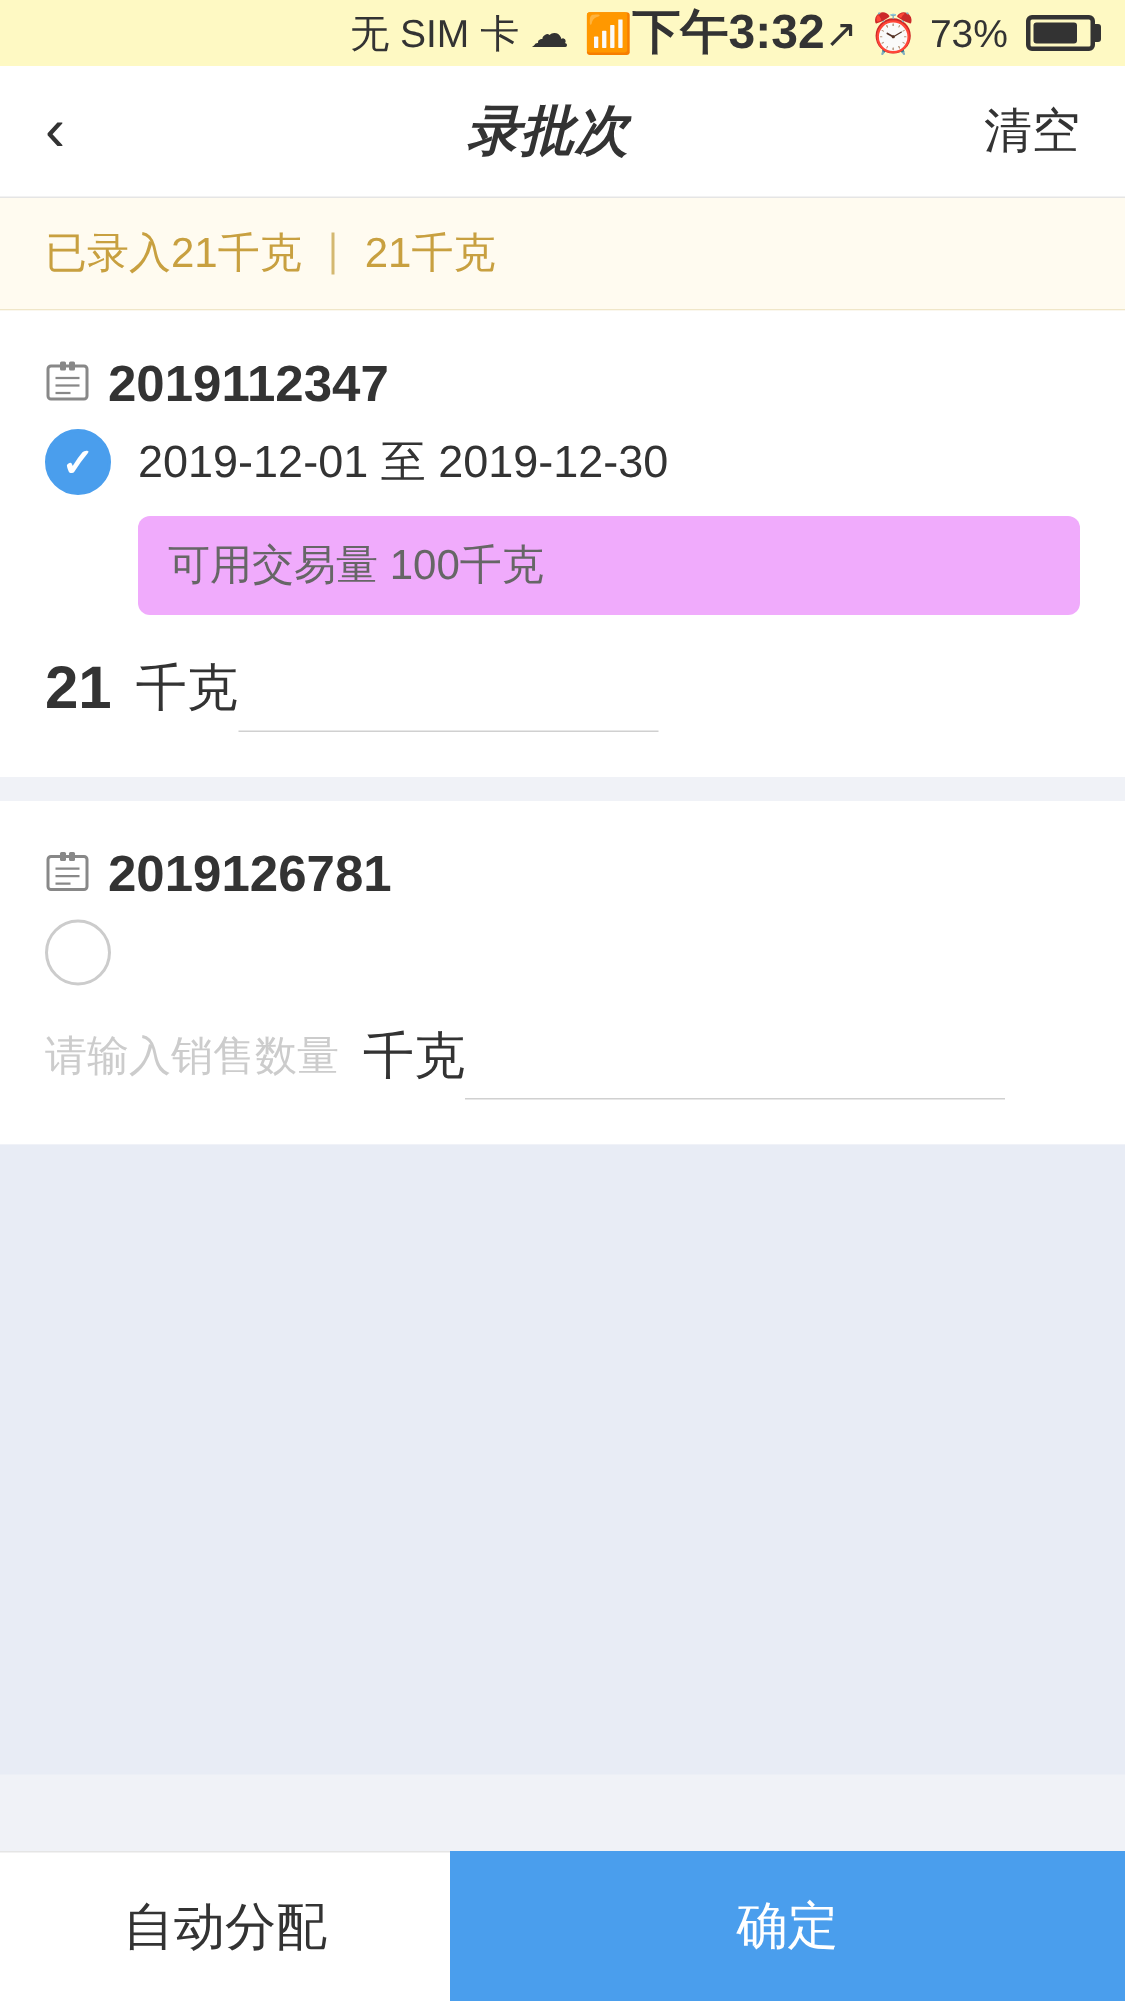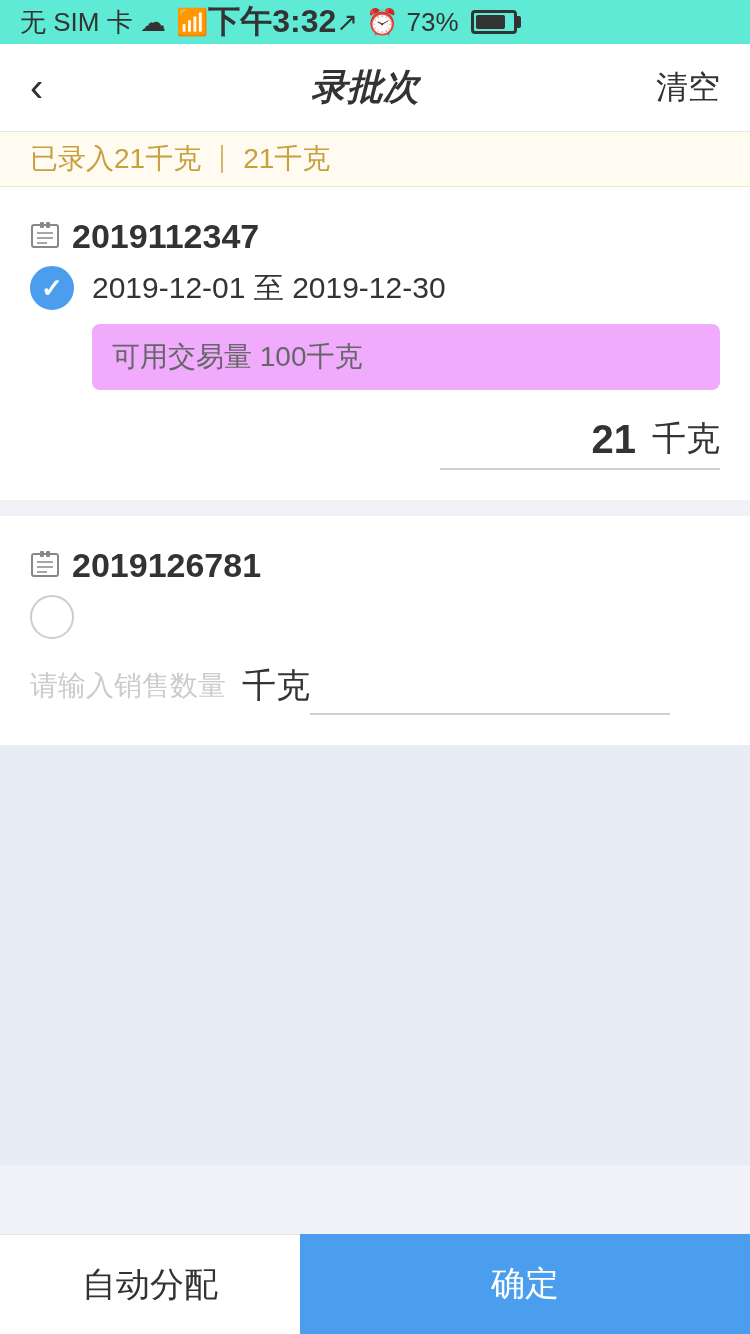--- a/index.html
+++ b/index.html
@@ -11,24 +11,24 @@
       font-family: -apple-system, "PingFang SC", "Helvetica Neue", Arial, sans-serif;
       background: #f0f2f7;
       font-size: 32px;
       color: #333;
     }
 
     
     .status-bar {
       width: 750px;
       height: 44px;
-      background: #5eead4;
-      display: flex;
-      align-items: center;
-      justify-content: flex-start;
+      background: #fef9c3;
+      display: flex;
+      align-items: center;
+      justify-content: flex-end;
       padding: 0 20px;
       font-size: 28px;
       font-weight: 500;
     }
     .status-left {
       display: flex;
       align-items: center;
       gap: 10px;
       font-size: 26px;
     }
@@ -100,21 +100,21 @@
       color: #333;
       cursor: pointer;
       width: 80px;
       text-align: right;
     }
 
     
     .info-banner {
       width: 750px;
       background: #fffbf0;
-      padding: 8px 30px;
+      padding: 18px 30px;
       display: flex;
       align-items: center;
       gap: 20px;
       border-bottom: 1px solid #f0e6c8;
     }
     .info-label {
       font-size: 28px;
       color: #c8a040;
     }
     .info-divider {
@@ -302,21 +302,21 @@
   </div>
 
   <div class="batch-date-row">
     <div class="radio-btn checked"></div>
     <span class="batch-date">2019-12-01 至 2019-12-30</span>
   </div>
 
   <div class="available-qty">可用交易量 100千克</div>
 
   <div class="qty-row">
-    <div style="flex:1; display:flex; flex-direction:column; align-items:flex-end;">
+    <div style="flex:1; display:flex; align-items:flex-end;">
       <div style="display:flex; align-items:center; gap:16px; padding-bottom:6px;">
         <span style="font-size:40px; font-weight:600; color:#333;">21</span>
         <span class="qty-unit">千克</span>
       </div>
       <div style="width:280px; height:1.5px; background:#d0d0d0;"></div>
     </div>
   </div>
 </div>
 
 <div class="separator"></div>

